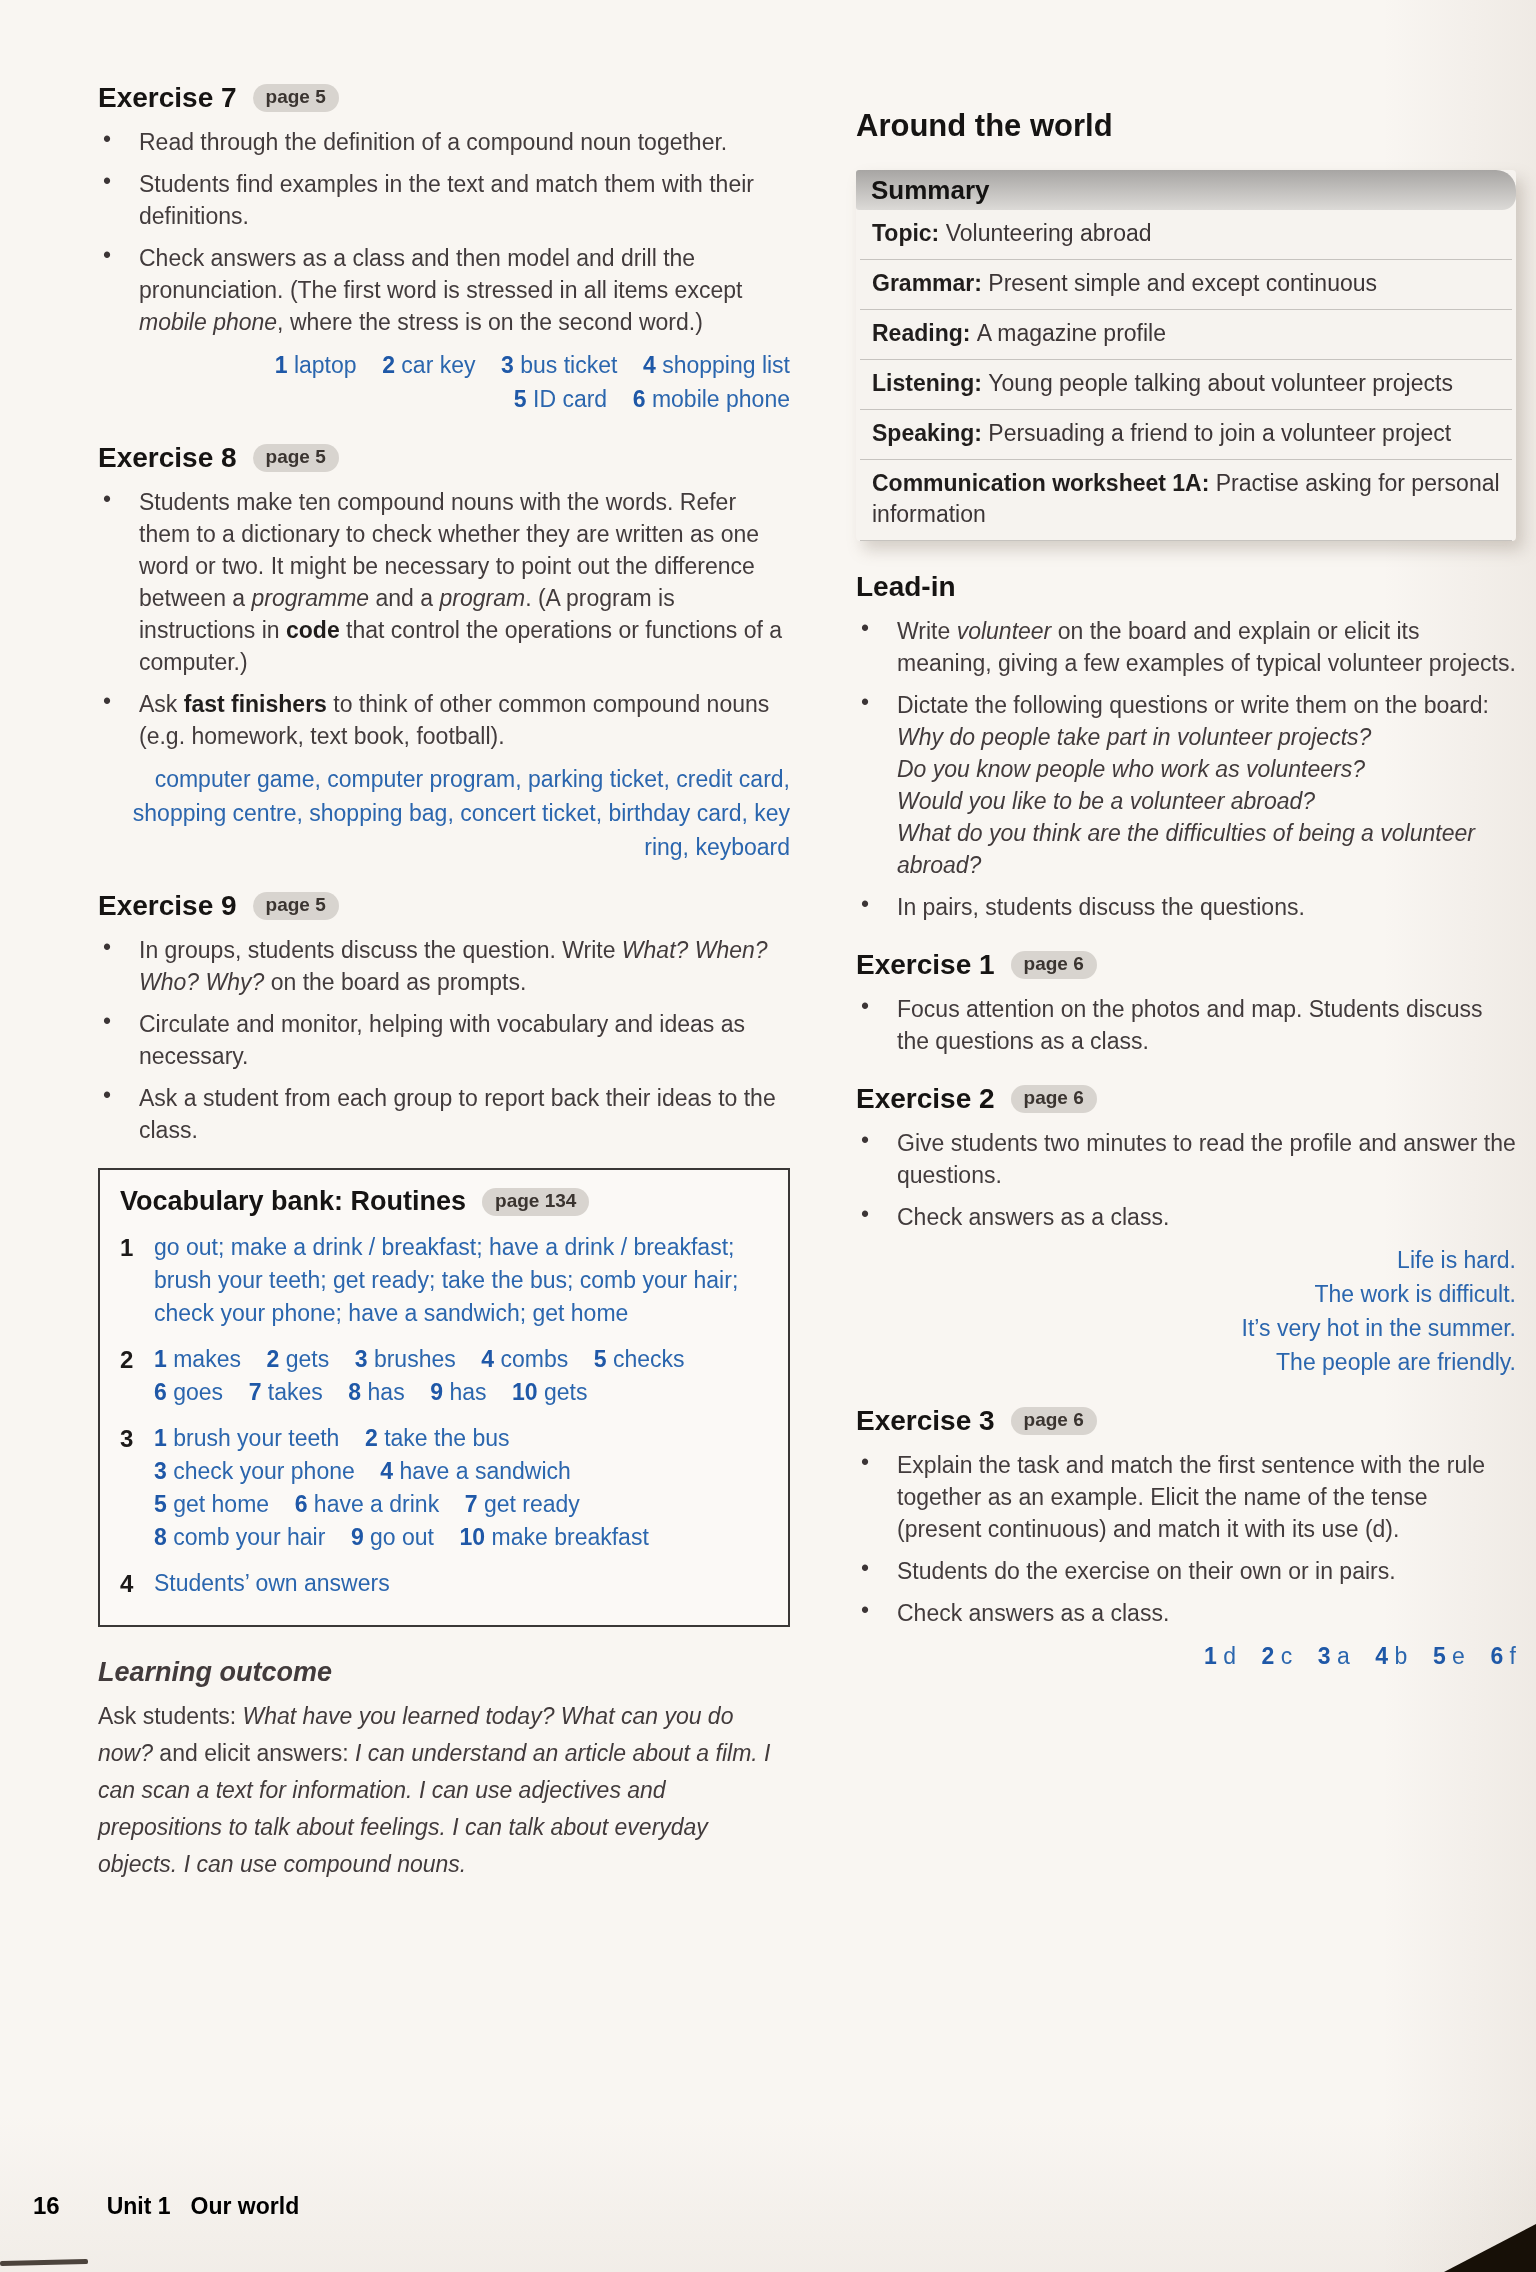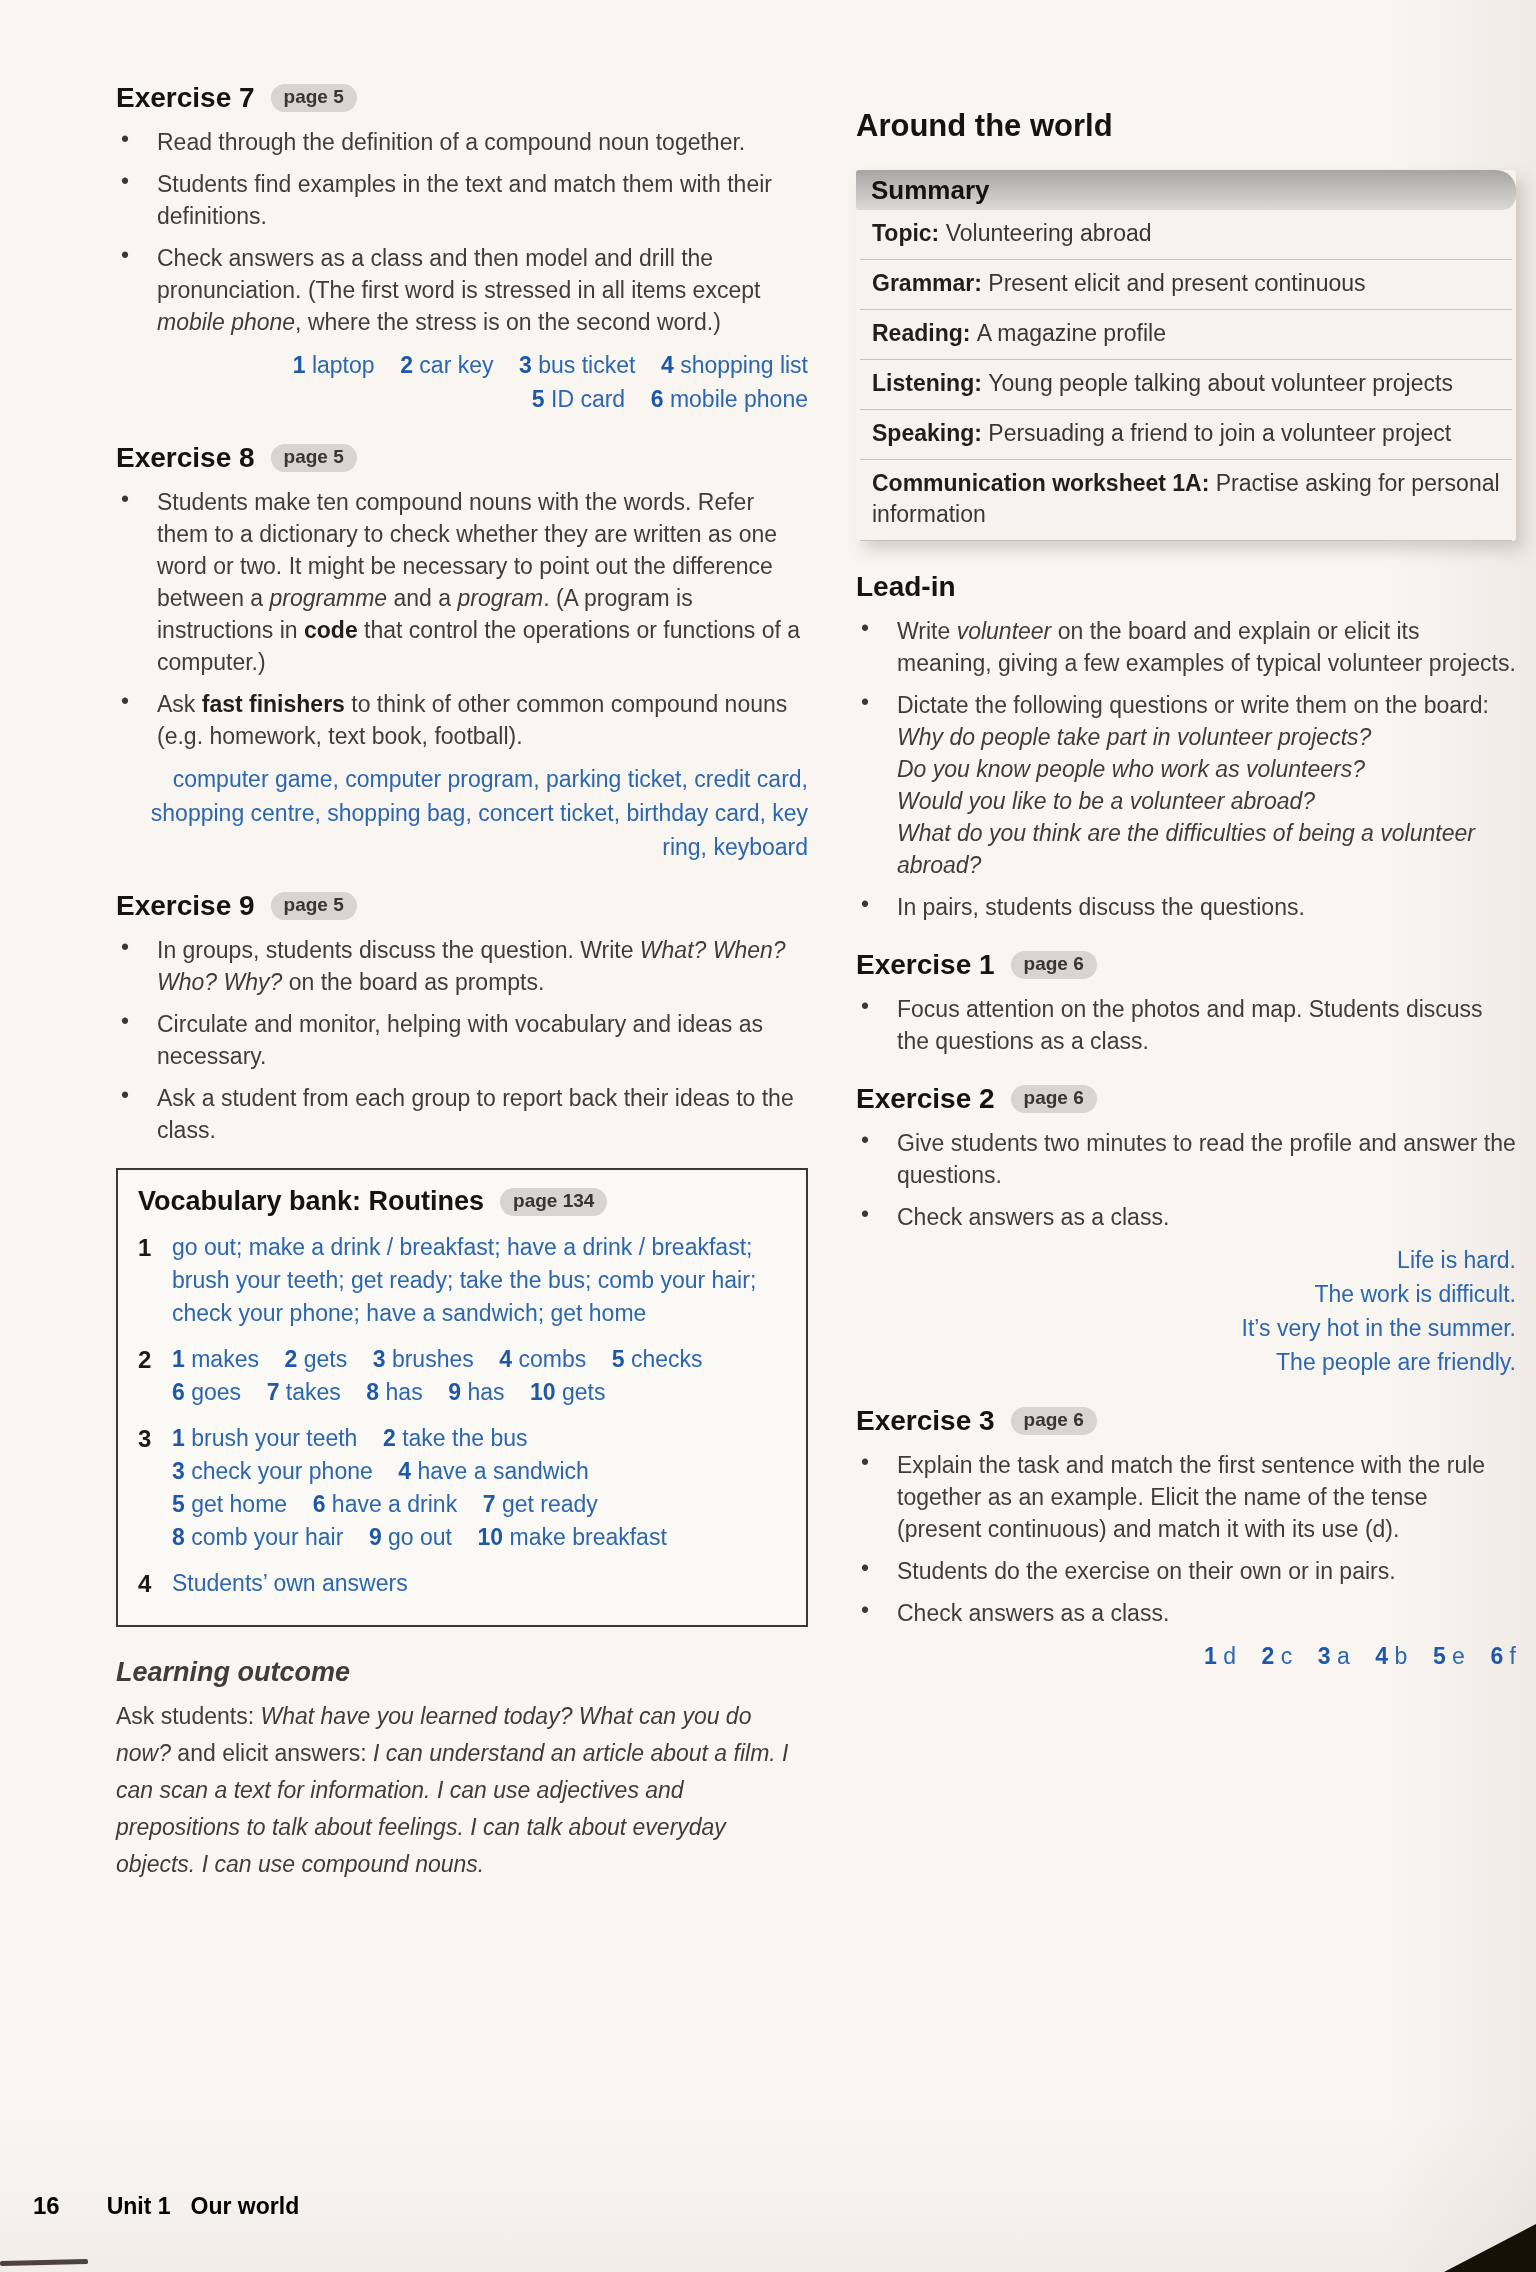--- a/index.html
+++ b/index.html
@@ -7,21 +7,21 @@
     width:1536px;height:2272px;position:relative;overflow:hidden;
     background:#f9f6f2;
     font-family:"Liberation Sans","DejaVu Sans",sans-serif;
     color:#423b3c;
     -webkit-font-smoothing:antialiased;
   }
   .page-shade{position:absolute;inset:0;pointer-events:none;
     background:linear-gradient(90deg,rgba(255,255,255,0) 90%,rgba(150,130,110,0.10)),
                linear-gradient(180deg,rgba(255,255,255,0) 93%,rgba(150,130,110,0.08));}
   .col{position:absolute;}
-  .col-left{left:116px;top:82px;width:692px;}
+  .col-left{left:98px;top:82px;width:692px;}
   .col-right{left:856px;top:76px;width:660px;}
 
   h1,h2,h3{margin:0;color:#161413;}
   .h1{font-size:42px;font-weight:700;letter-spacing:-0.5px;}
   .h2{font-size:31px;font-weight:700;margin-top:32px;}
   .hrow{display:flex;align-items:center;gap:16px;margin:26px 0 12px;}
   .hrow:first-child{margin-top:0;}
   .hrow h3{font-size:28px;font-weight:700;}
   .pill{
     background:#d8d4cf;color:#3a3430;border-radius:15px;
@@ -162,21 +162,21 @@
 </div>
 
 <div class="col col-right">
 
   <h2 class="h2">Around the world</h2>
 
   <div class="sumbox">
     <div class="sumbar">Summary</div>
     <div class="sumrows">
       <div class="sum-row runs"><span class="r-b">Topic: </span><span>Volunteering abroad</span></div>
-      <div class="sum-row runs"><span class="r-b">Grammar: </span><span>Present elicit and present continuous</span></div>
+      <div class="sum-row runs"><span class="r-b">Grammar: </span><span>Present simple and except continuous</span></div>
       <div class="sum-row runs"><span class="r-b">Reading: </span><span>A magazine profile</span></div>
       <div class="sum-row runs"><span class="r-b">Listening: </span><span>Young people talking about volunteer projects</span></div>
       <div class="sum-row runs"><span class="r-b">Speaking: </span><span>Persuading a friend to join a volunteer project</span></div>
       <div class="sum-row runs"><span class="r-b">Communication worksheet 1A: </span><span>Practise asking for personal information</span></div>
     </div>
   </div>
 
   <div class="hrow" style="margin-top:30px;text-align:center;">
     <h3>Lead-in</h3>
   </div>

